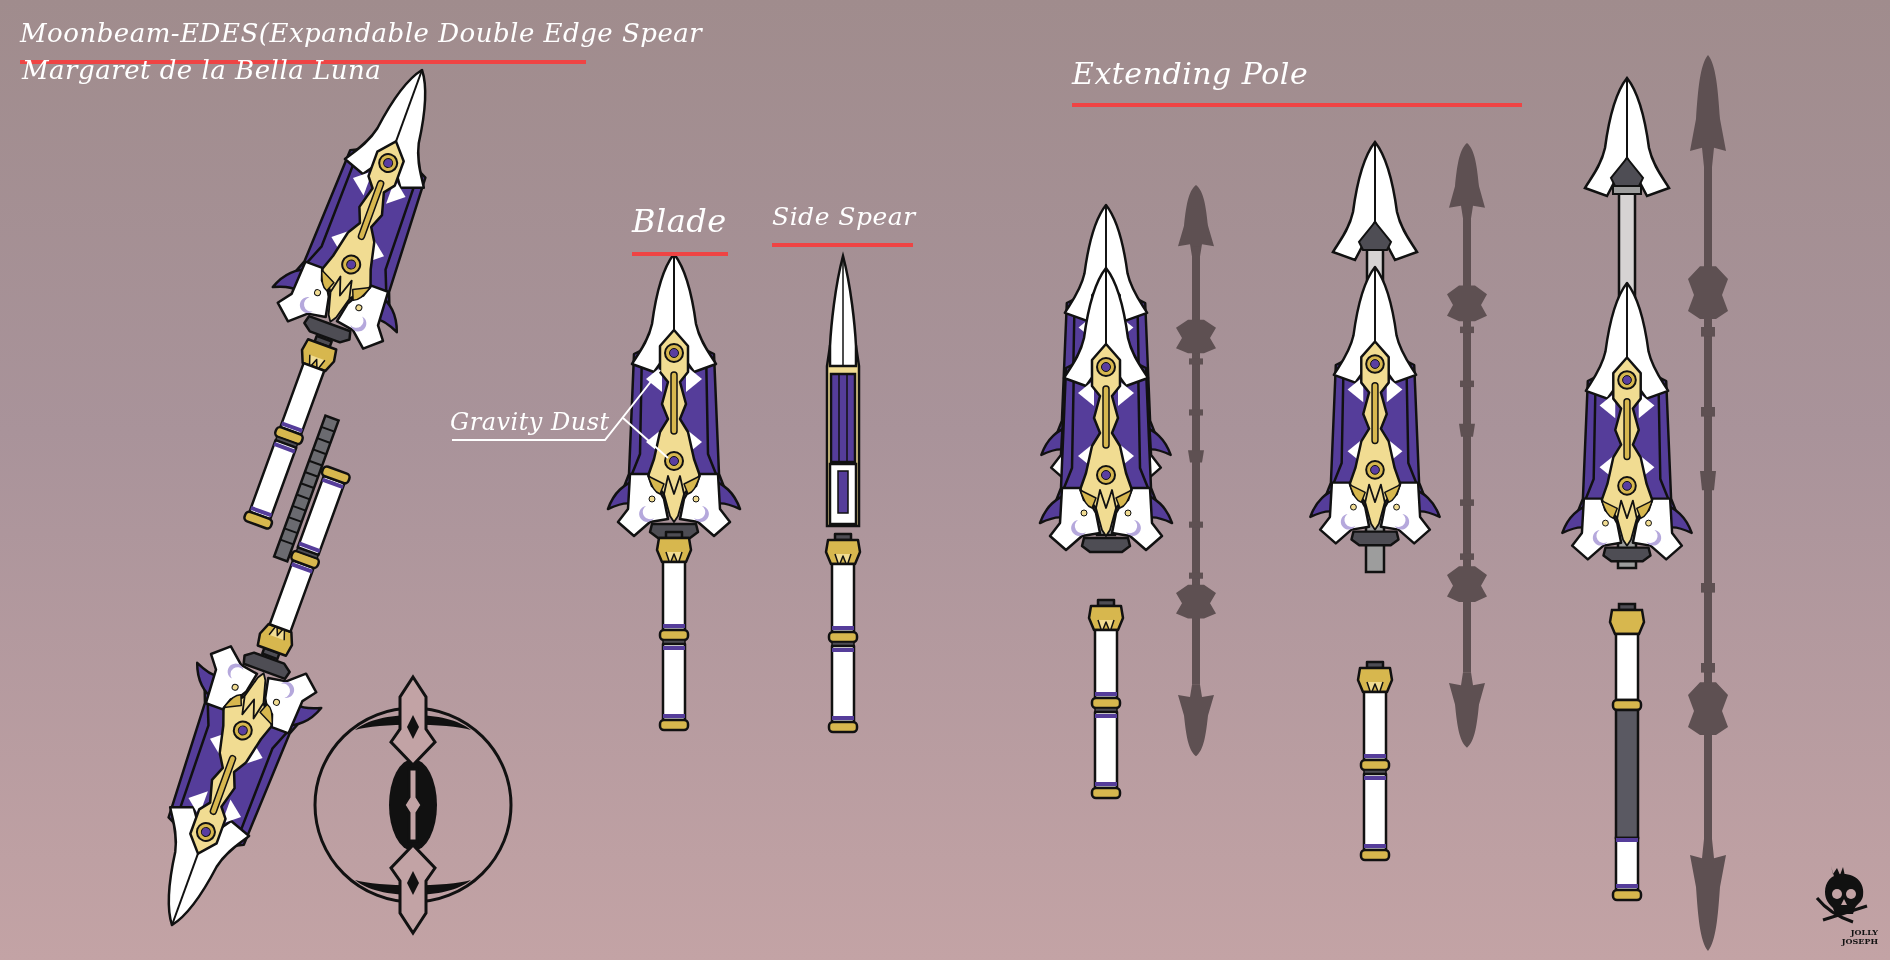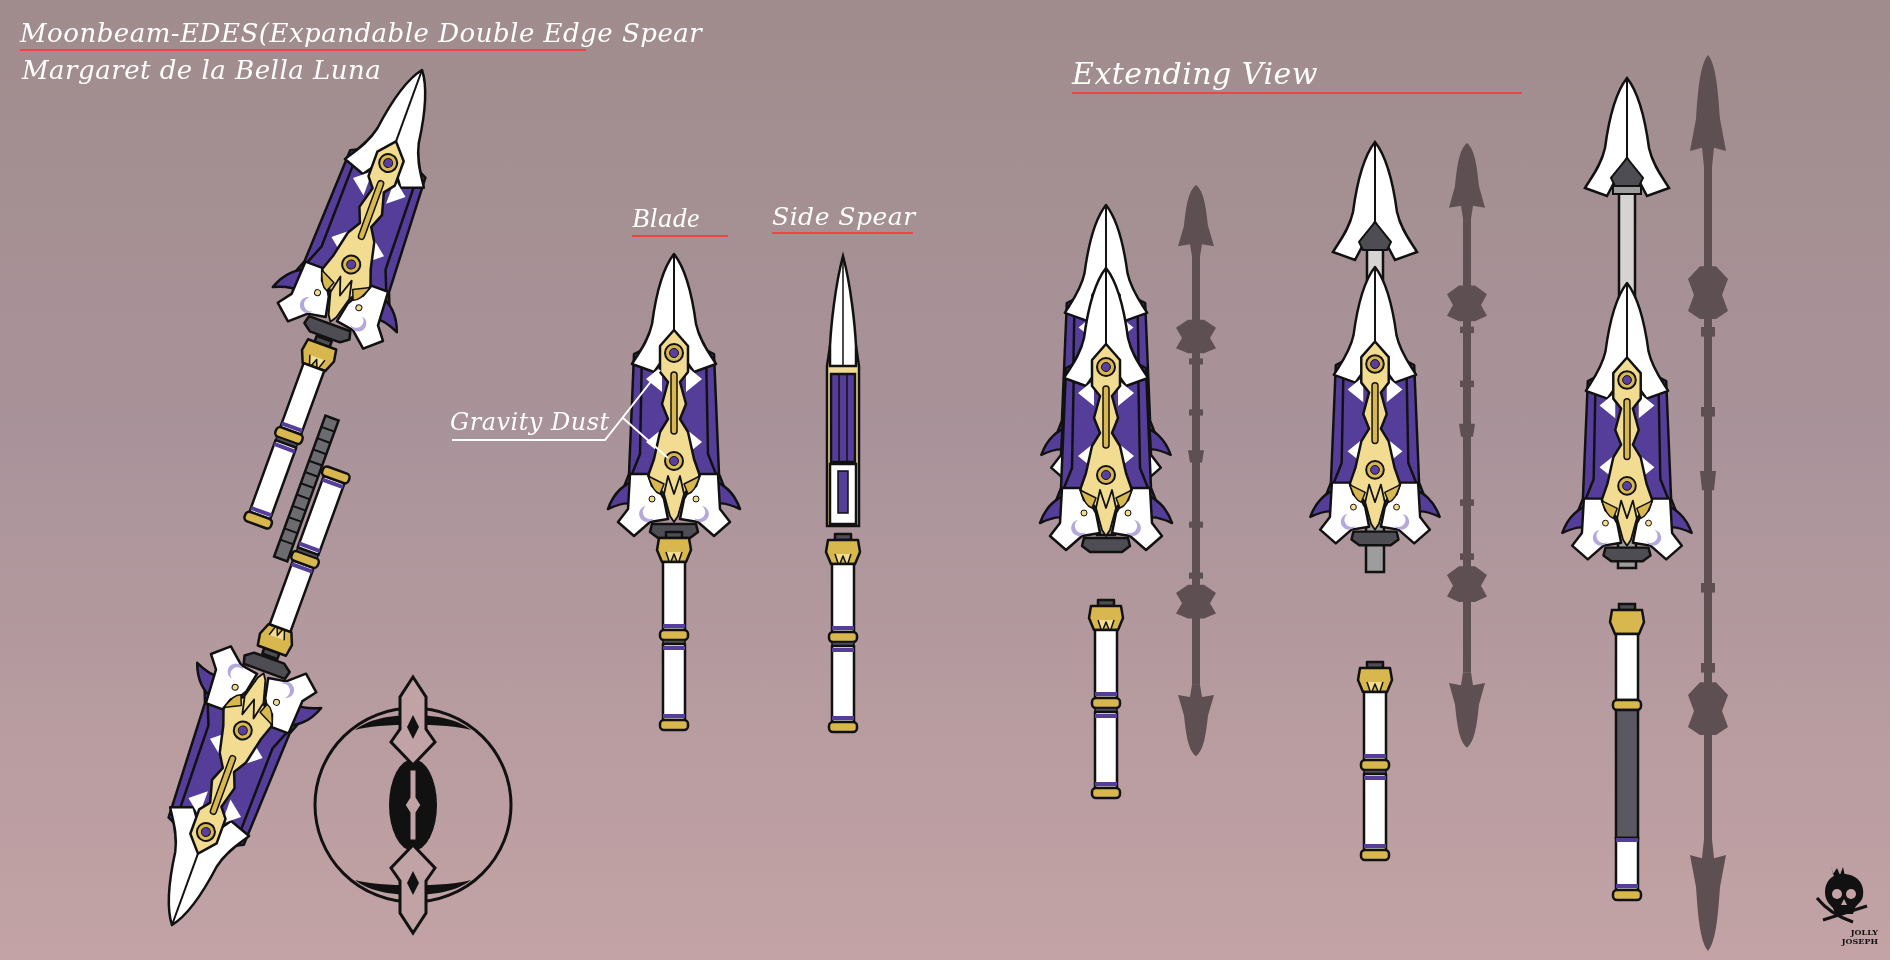--- a/index.html
+++ b/index.html
@@ -1,25 +1,25 @@
 <!DOCTYPE html>
 <html><head>
 <meta charset="utf-8">
 <style>
   html,body{margin:0;padding:0;}
   body{width:1890px;height:960px;overflow:hidden;
     background:linear-gradient(180deg,#a08c8d 0%,#a9939a 45%,#c3a3a5 100%);
     font-family:"DejaVu Serif",serif;position:relative;}
   .label{position:absolute;color:#fff;font-family:"DejaVu Serif",serif;font-style:italic;
     white-space:nowrap;letter-spacing:0.5px;}
-  .ul{border-bottom:2px solid #ef4444;padding-bottom:1px;}
+  .ul{border-bottom:4px solid #ef4444;padding-bottom:12px;}
   #title1{left:20px;top:18px;font-size:26px;width:566px;}
   #title2{left:22px;top:55px;font-size:26px;}
   #lbl-pole{left:1072px;top:56px;font-size:30px;width:450px;}
-  #lbl-blade{left:632px;top:202px;font-size:28px;width:96px;font-family:Liberation Serif, serif;}
+  #lbl-blade{left:632px;top:202px;font-size:32px;width:96px;}
   #lbl-side{left:772px;top:202px;font-size:25px;width:141px;}
   #lbl-gravity{left:450px;top:408px;font-size:24px;width:150px;}
   #stage{position:absolute;left:0;top:0;}
   #logo{position:absolute;left:1808px;top:862px;width:70px;text-align:center;color:#111;}
   #logo .t{font-family:"DejaVu Serif",serif;font-weight:bold;font-size:8px;line-height:9px;text-align:right;}
 </style>
 </head>
 <body>
 
 <svg id="stage" width="1890" height="960" viewBox="0 0 1890 960" xmlns="http://www.w3.org/2000/svg">
@@ -205,21 +205,21 @@
       <rect x="-14" y="286" width="28" height="10" rx="4" fill="#d7b74e"></rect>
     </g>
   </g>
   <g transform="translate(1708,55) scale(1,1.6)">
     <use href="#silhouette"></use>
   </g>
 </svg>
 
 <div class="label ul" id="title1">Moonbeam-EDES(Expandable Double Edge Spear</div>
 <div class="label" id="title2">Margaret de la Bella Luna</div>
-<div class="label ul" id="lbl-pole">Extending View</div>
+<div class="label ul" id="lbl-pole">Extending Pole</div>
 <div class="label ul" id="lbl-blade">Blade</div>
 <div class="label ul" id="lbl-side">Side Spear</div>
 <div class="label" id="lbl-gravity">Gravity Dust</div>
 
 <div id="logo">
   <svg width="60" height="62" viewBox="0 0 60 62">
     <path d="M18,4 L20,12 L24,6 L27,13 L30,5 L32,14 L22,18 Z" fill="#111"></path>
     <path d="M30,12 C44,12 52,22 50,34 C49,40 44,42 42,46 L40,52 L22,52 L20,46 C16,42 12,38 12,30 C12,20 18,12 30,12 Z" fill="#111"></path>
     <circle cx="24" cy="32" r="5" fill="#c3a3a5"></circle>
     <circle cx="38" cy="32" r="5" fill="#c3a3a5"></circle>

